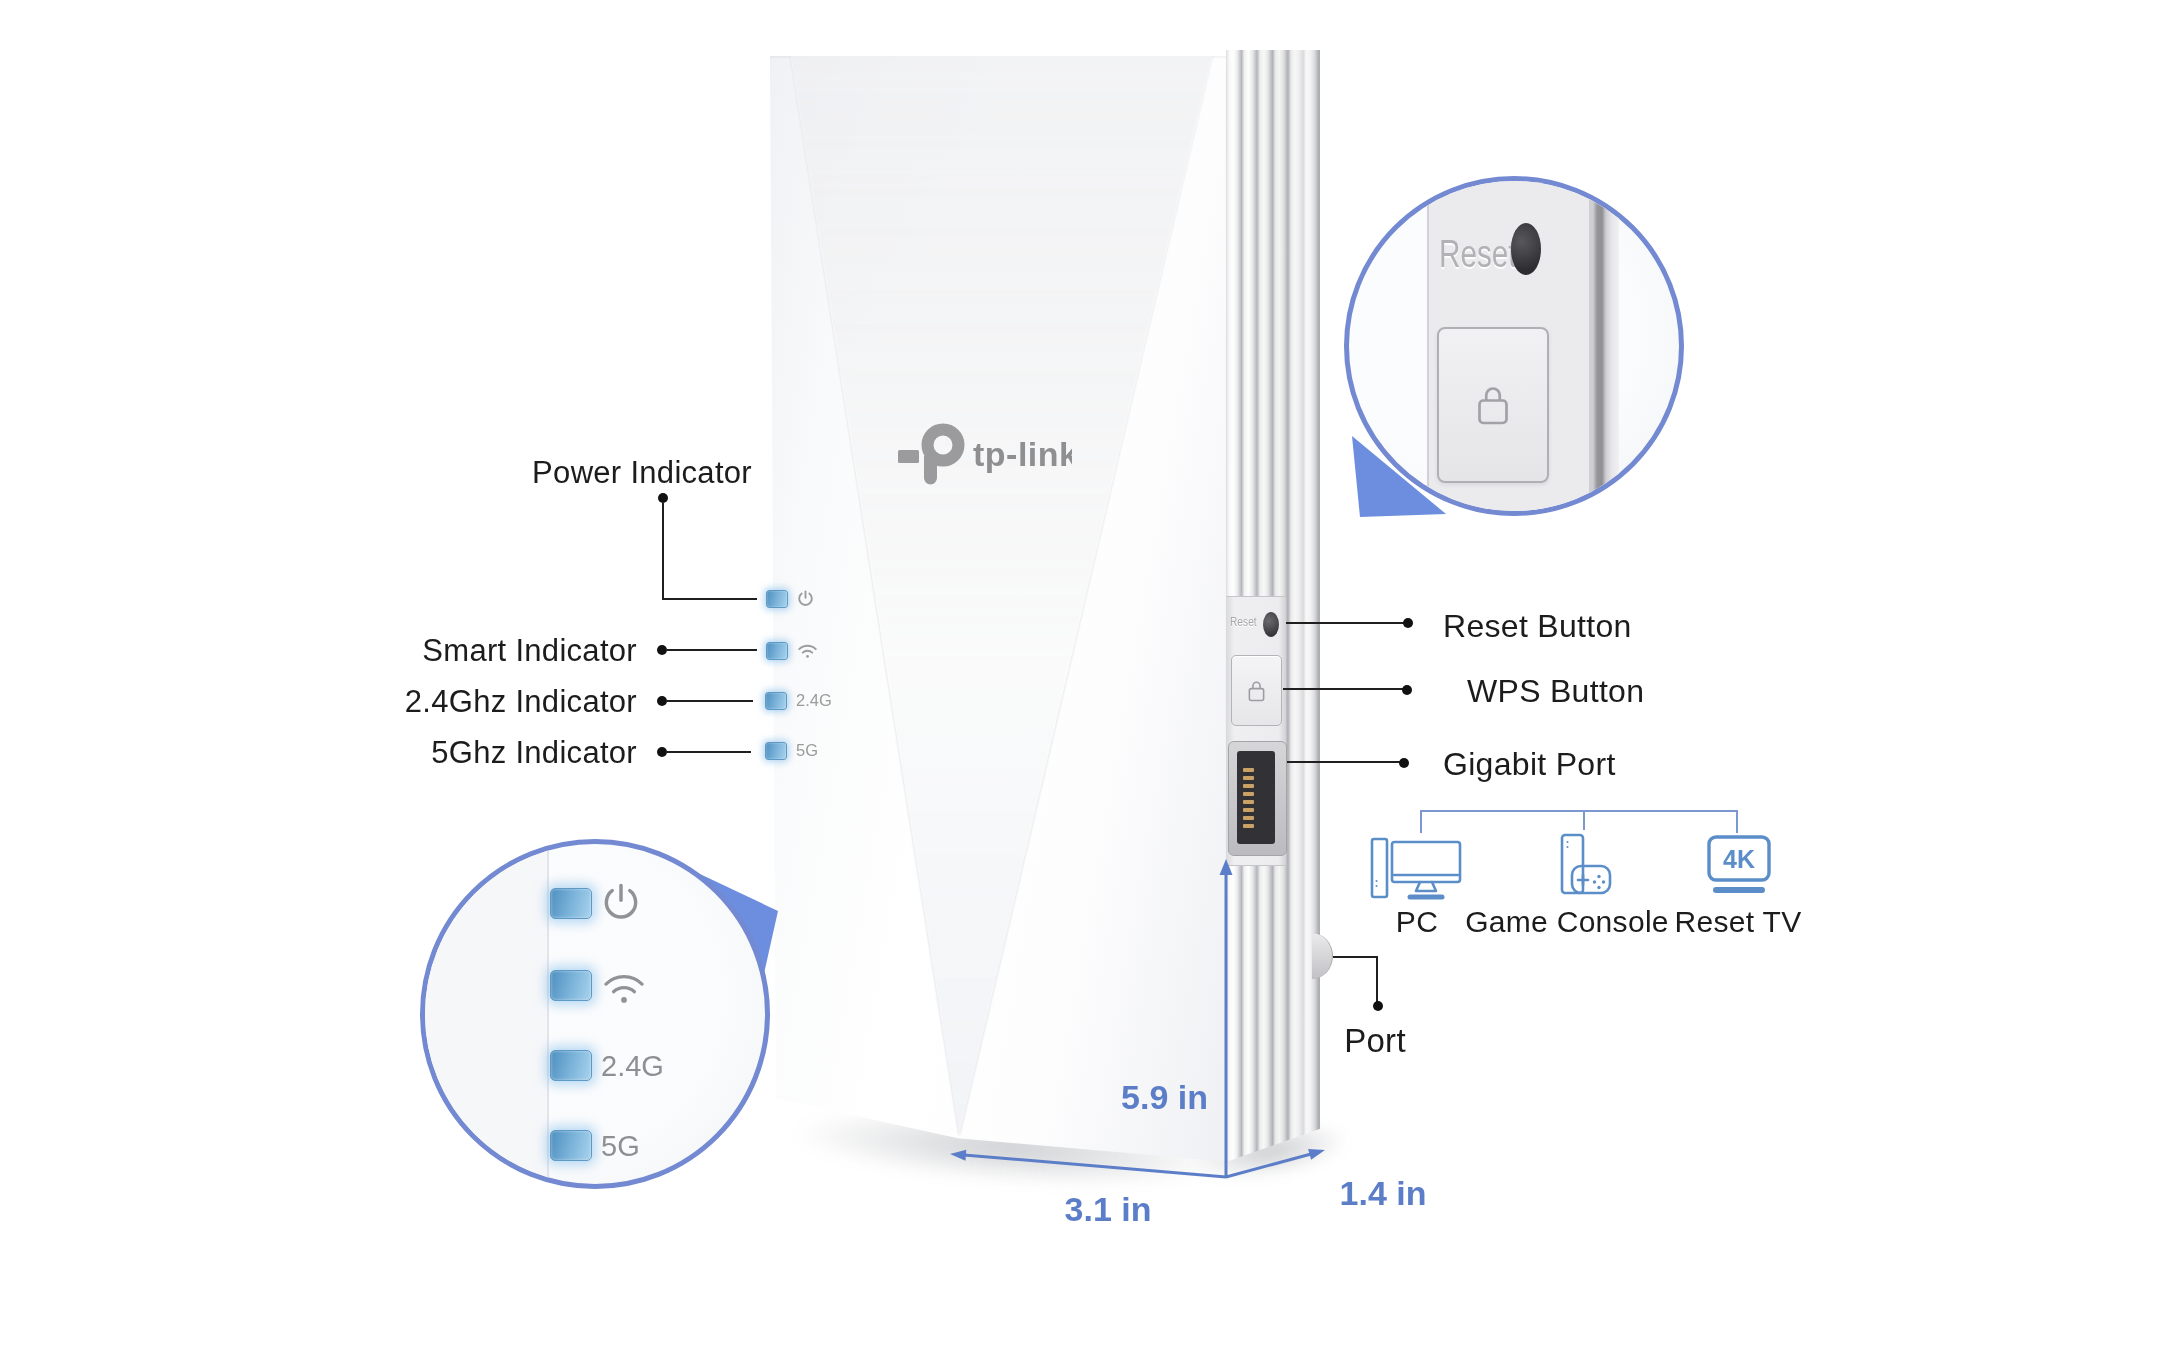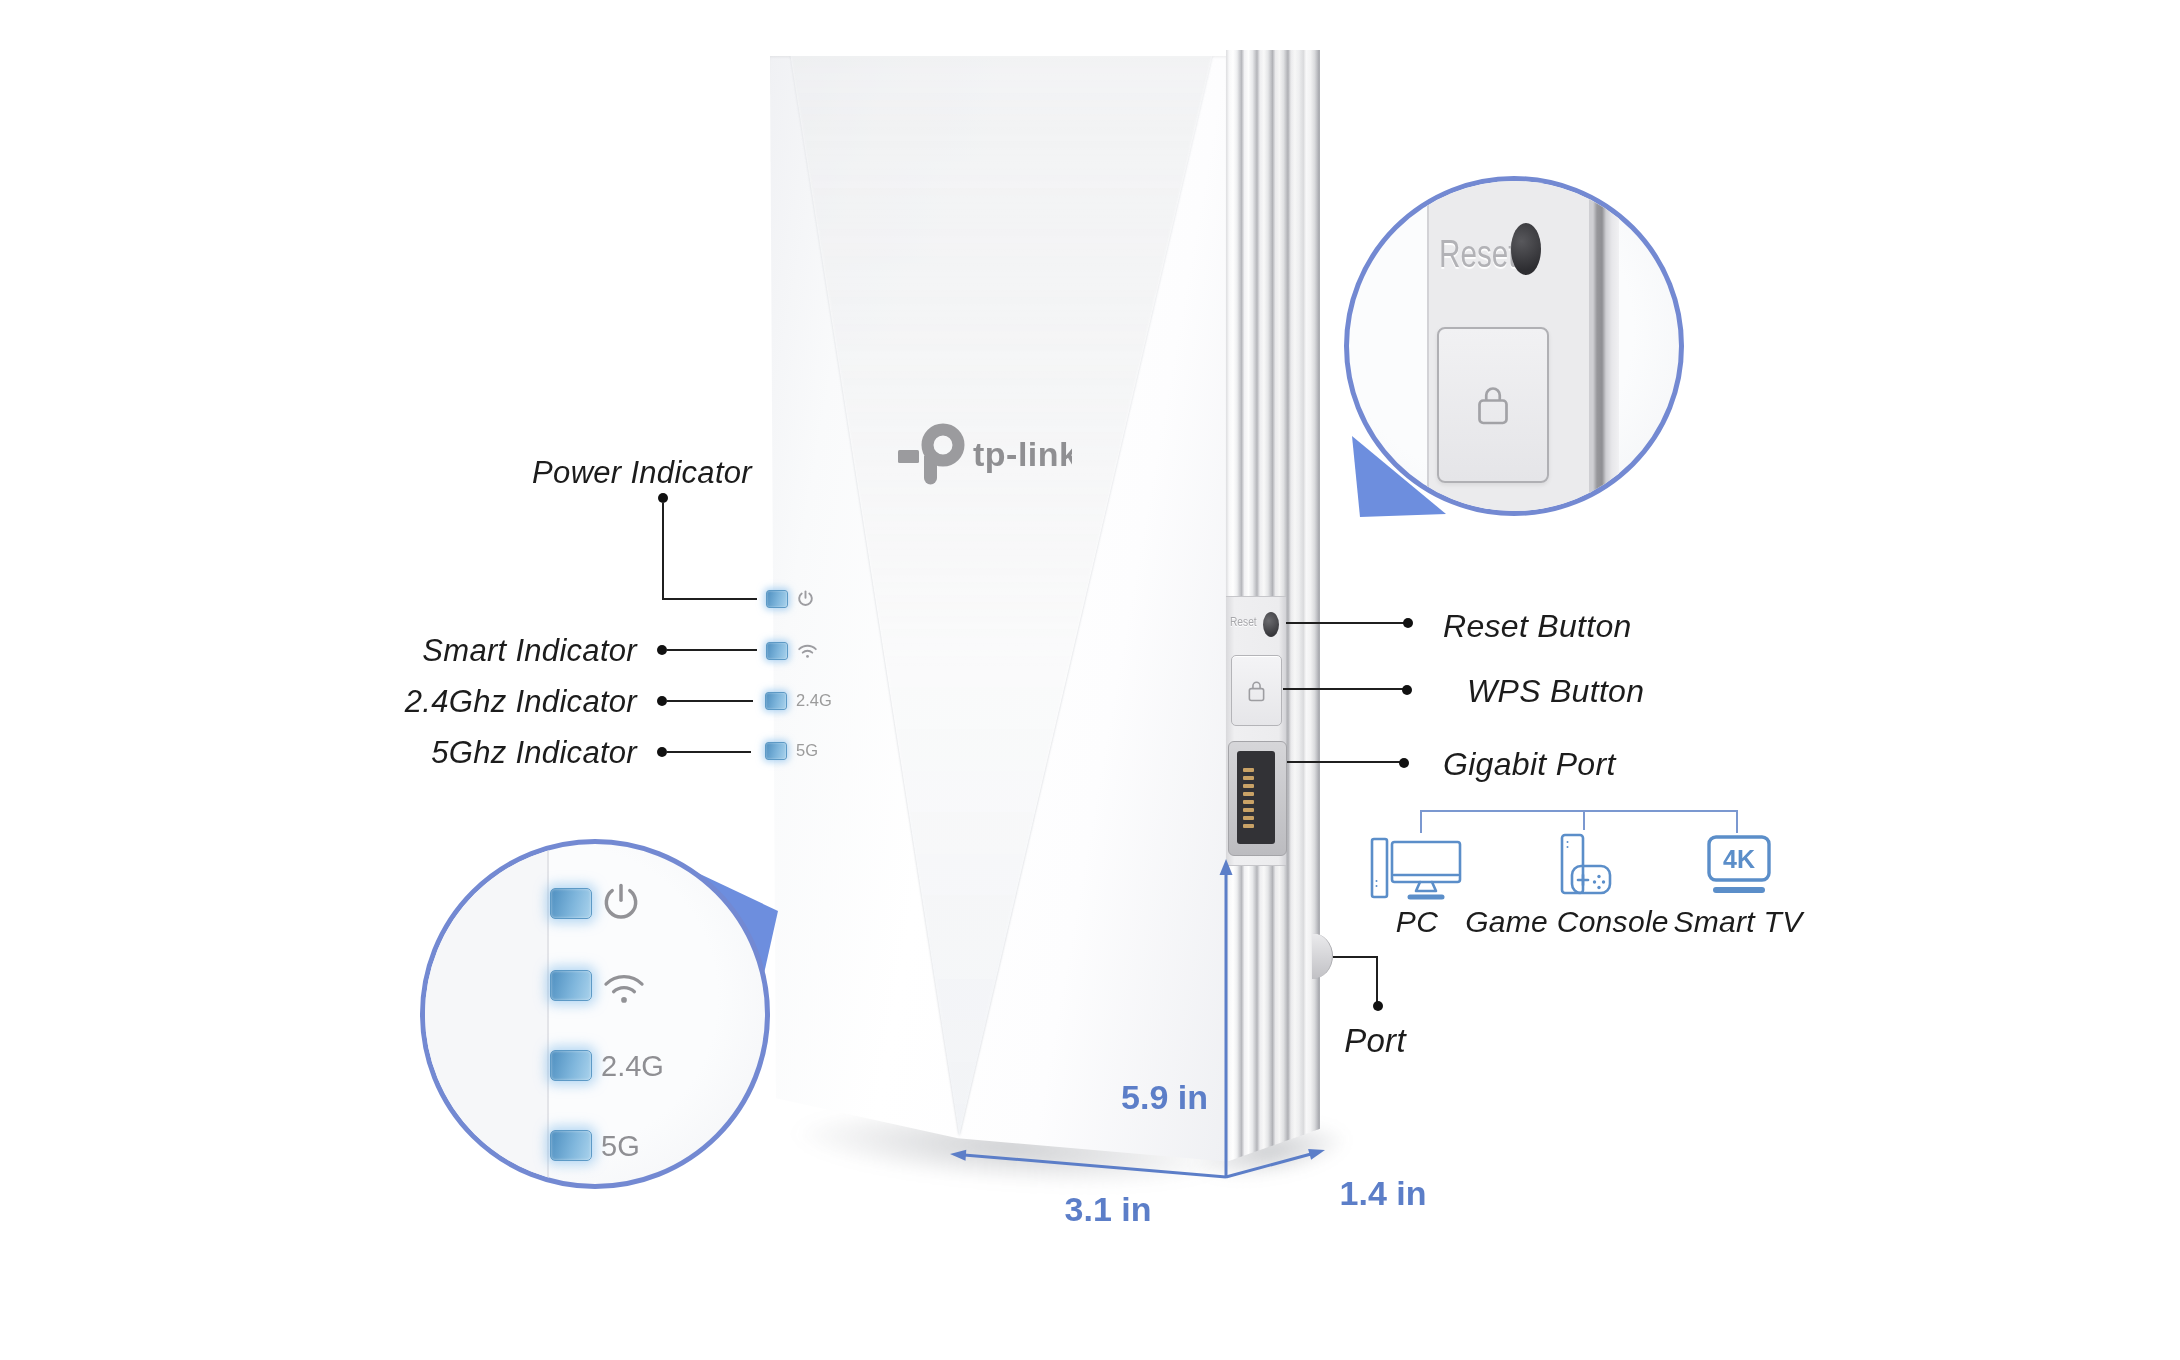--- a/index.html
+++ b/index.html
@@ -1,19 +1,19 @@
 <!DOCTYPE html>
 <html><head>
 <meta charset="utf-8">
 <style>
   html,body{margin:0;padding:0;background:#fff;}
   #canvas{position:relative;width:2180px;height:1360px;background:#ffffff;overflow:hidden;
           font-family:"Liberation Sans", sans-serif;color:#1c1c1c;}
   .abs{position:absolute;}
-  .label{font-size:31px;letter-spacing:.3px;color:#1c1c1c;white-space:nowrap;font-style:italic;}
+  .label{font-size:31px;letter-spacing:.3px;color:#1c1c1c;white-space:nowrap;}
   .lbl-right{text-align:right;}
   .line{background:#1f1f1f;}
   .dot{width:10px;height:10px;border-radius:50%;background:#111;}
   .dim-text{font-size:34px;font-weight:600;color:#5c7ec8;white-space:nowrap;}
   
   .front-face{left:770px;top:56px;width:456px;height:1110px;
     clip-path:polygon(0 0,100% 0,100% 99.6%,41.2% 97.5%,1.3% 93.9%);
     background:linear-gradient(100deg,#f0f1f4 0%,#f9fafb 18%,#ffffff 45%,#fdfdfe 70%,#eff0f3 100%);
     box-shadow:inset 0 2px 3px -1px rgba(0,0,0,.07);}
   .v-wrap{left:0;top:0;width:100%;height:100%;filter:drop-shadow(0 0 1px rgba(170,175,184,.6));}
@@ -255,15 +255,15 @@
       <circle cx="50" cy="54.5" r="1.7" fill="#5b8ec9" stroke="none"></circle>
   </svg>
   <svg class="abs" style="left:1706px;top:834px;" width="66" height="62" viewBox="0 0 66 62" fill="none" stroke="#5b8ec9">
     <rect x="3" y="3" width="60" height="43" rx="7" stroke-width="3.4"></rect>
     <text x="33" y="34" text-anchor="middle" font-size="25" font-weight="bold" fill="#5b8ec9" stroke="none">4K</text>
     <line x1="10" y1="56" x2="56" y2="56" stroke-width="6" stroke-linecap="round"></line>
   </svg>
 
   <div class="abs label" style="left:1357px;top:905px;width:120px;text-align:center;font-size:30px;">PC</div>
   <div class="abs label" style="left:1457px;top:905px;width:220px;text-align:center;font-size:30px;">Game Console</div>
-  <div class="abs label" style="left:1658px;top:905px;width:160px;text-align:center;font-size:30px;">Smart TV</div>
+  <div class="abs label" style="left:1658px;top:905px;width:160px;text-align:center;font-size:30px;">Reset TV</div>
 
 </div>
 
 </body></html>

